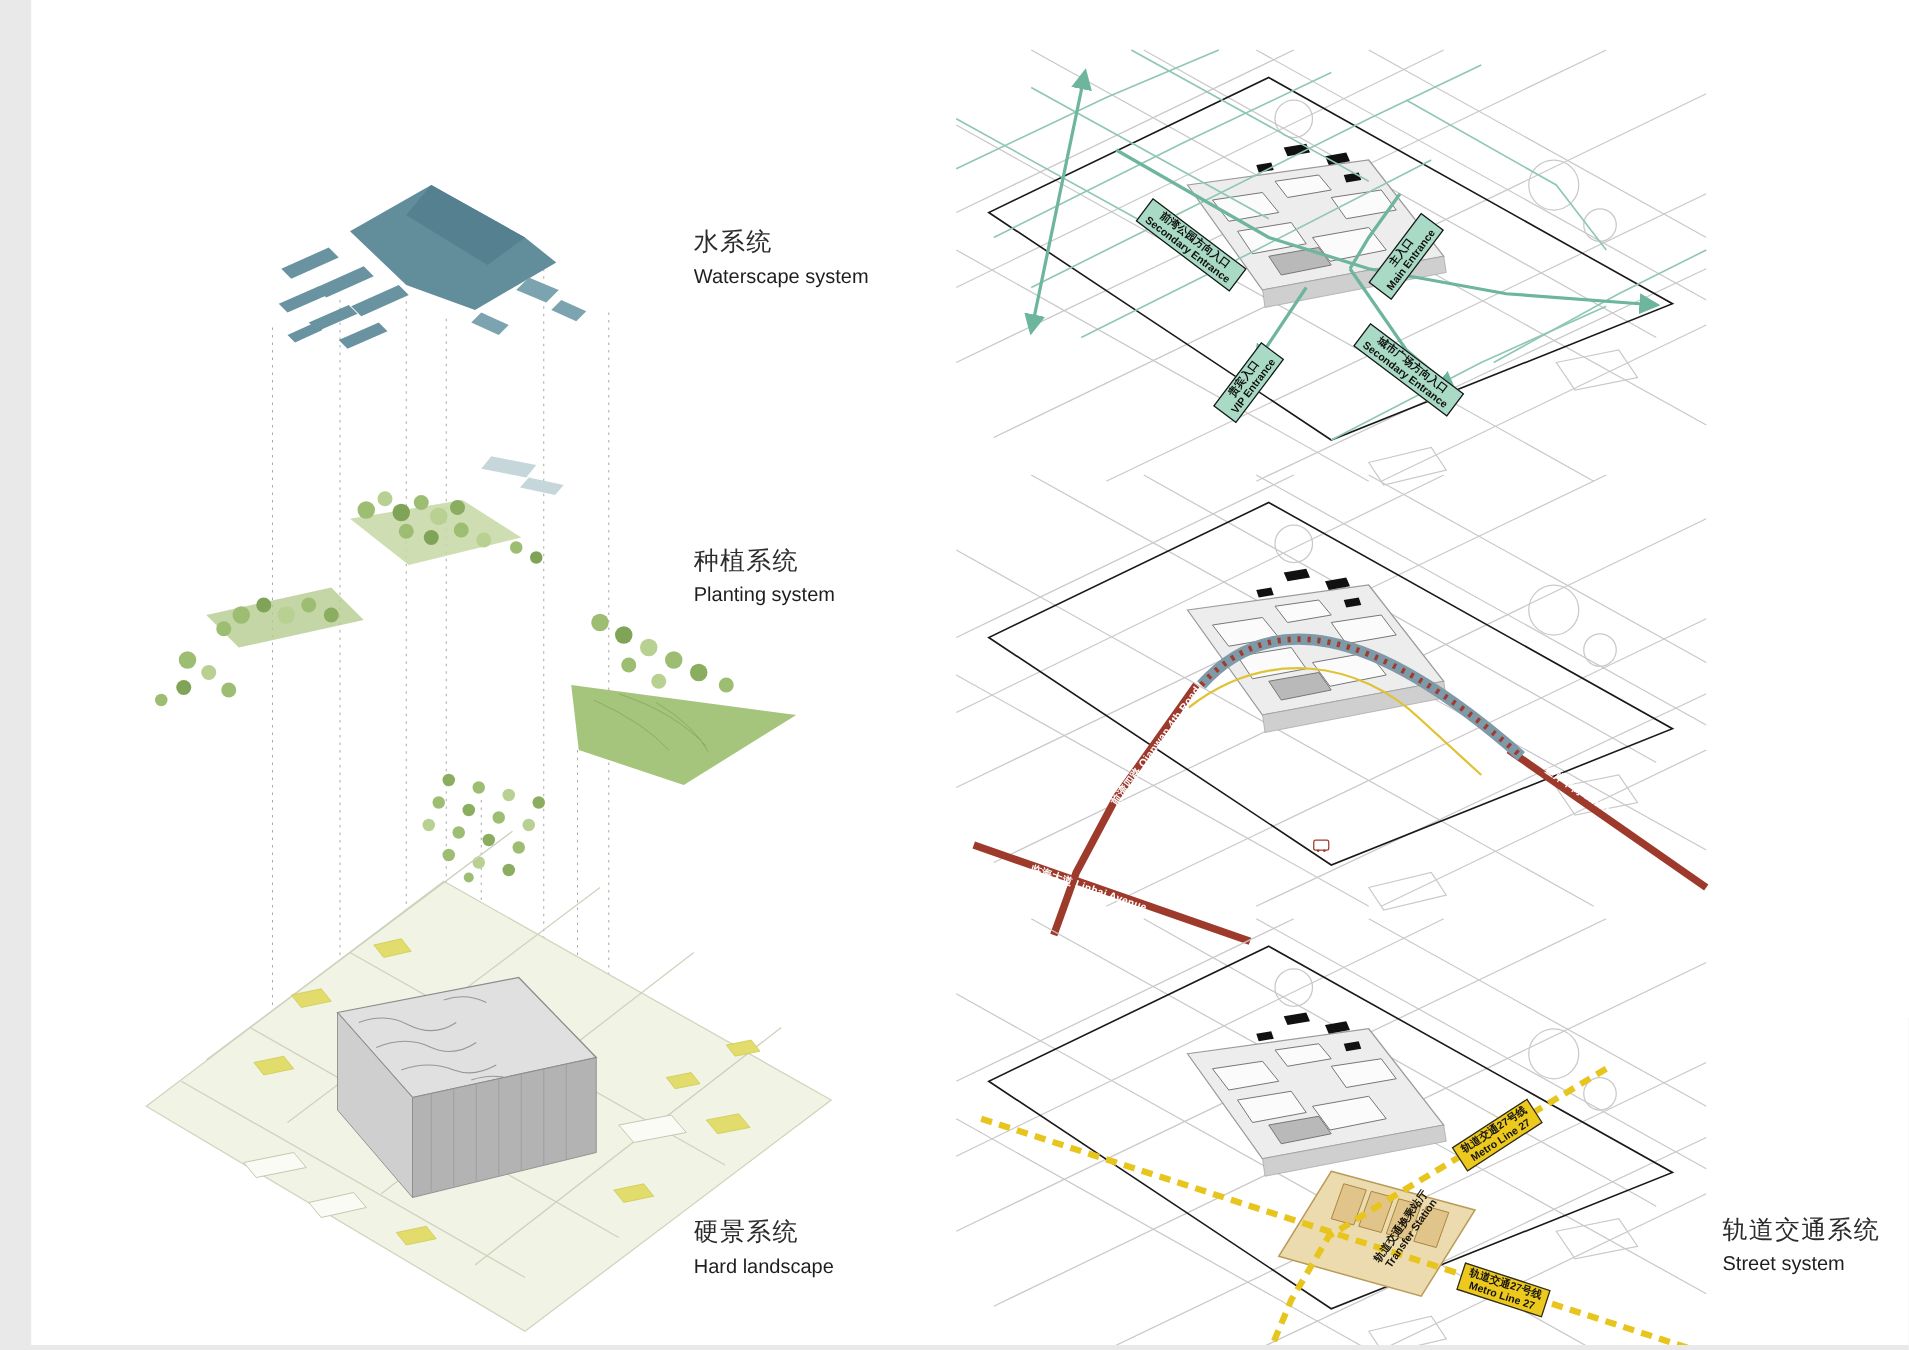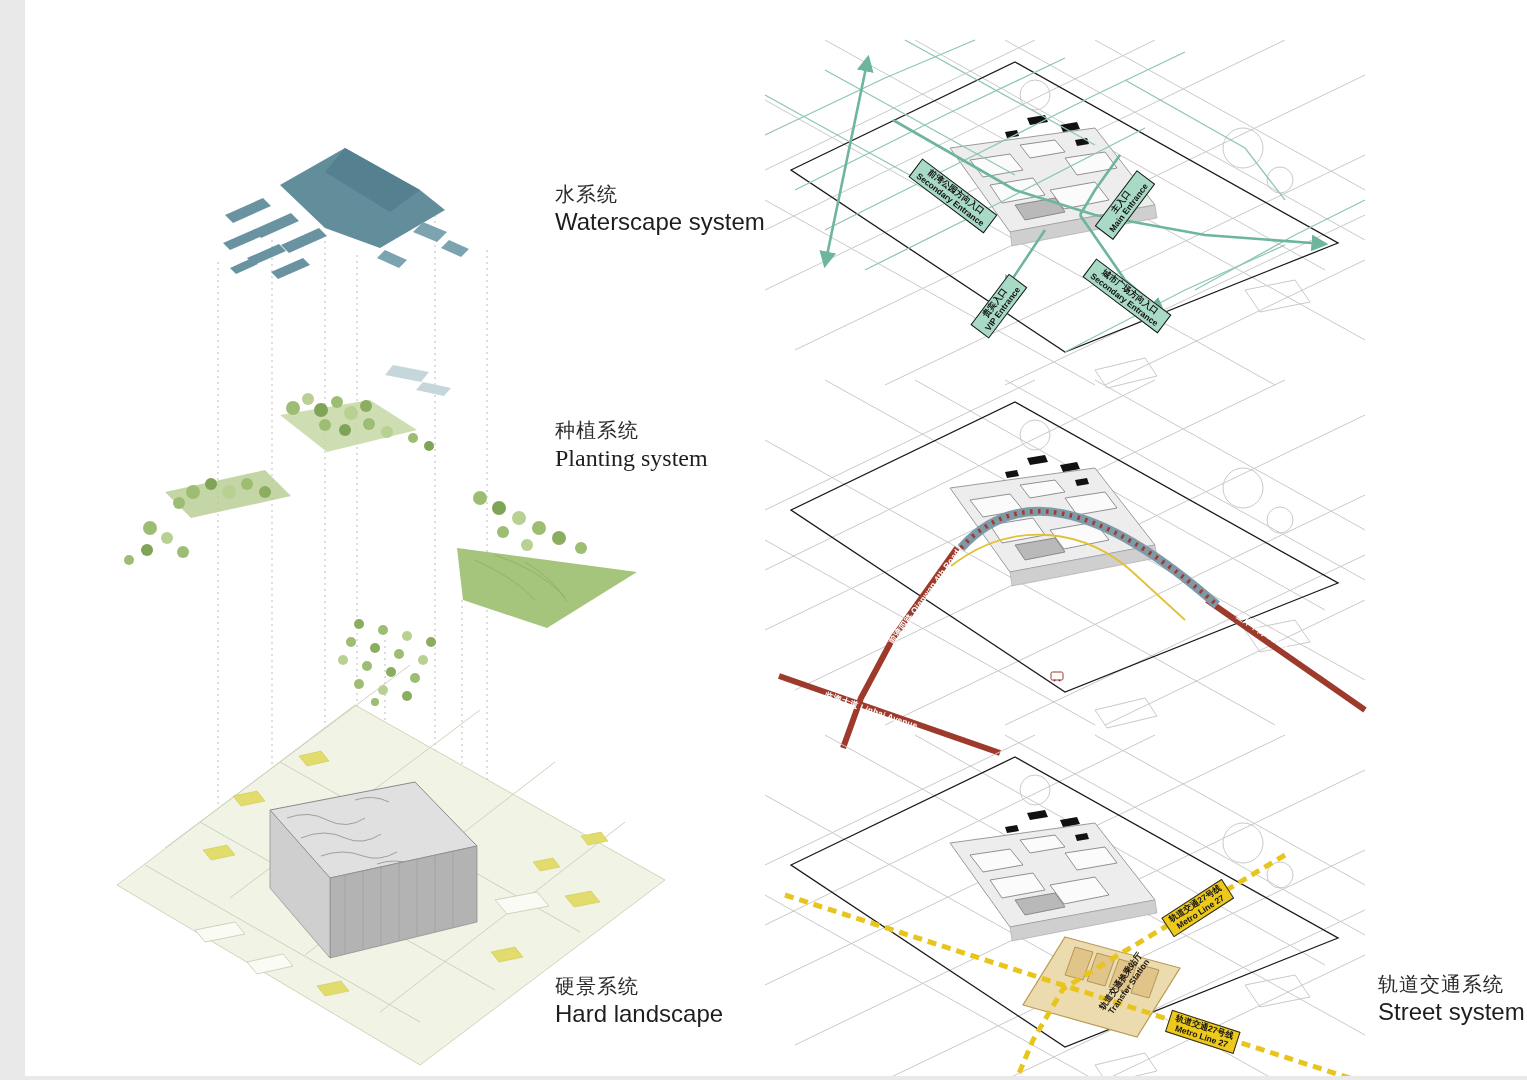--- a/index.html
+++ b/index.html
@@ -4,21 +4,21 @@
 <style>
   html,body{margin:0;padding:0;background:#e9e9e9;}
   .canvas{
     position:relative;width:1527px;height:1076px;background:#ffffff;overflow:hidden;
     font-family:"Liberation Sans","DejaVu Sans",sans-serif;
     margin-left:25px;
   }
   svg{position:absolute;left:0;top:0;}
   .syslabel{position:absolute;color:#2c2c2c;line-height:28px;white-space:nowrap;}
   .syslabel .zh{font-size:20px;letter-spacing:1px;}
-  .syslabel .en{font-size:24px;color:#1e1e1e;}
+  .syslabel .en{font-size:16px;color:#1e1e1e;}
   .tag{
     position:absolute;transform:translate(-50%,-50%) rotate(var(--r,0deg));
     text-align:center;white-space:nowrap;line-height:1.12;
   }
   .entr{background:#a9dac6;border:1px solid #161616;padding:1px 5px;
         font-size:8.5px;font-weight:bold;color:#0e0e0e;}
   .road-tag{color:#ffffff;font-size:8.5px;font-weight:bold;letter-spacing:.2px;}
   .metro-tag{background:#ecc91c;border:1px solid #2a2a2a;padding:1px 5px;
         font-size:8.5px;font-weight:bold;color:#141414;}
   .station-tag{color:#17130a;font-size:8.5px;font-weight:bold;}
@@ -272,21 +272,21 @@
       <polyline points="20,160 600,348"></polyline>
       <polyline points="520,120 350,222 298,254 268,305 250,348"></polyline>
     </g>
   </g>
 </svg>
 
 <div class="syslabel" style="left:530px;top:180px;">
   <div class="zh">水系统</div>
   <div class="en">Waterscape system</div>
 </div>
-<div class="syslabel" style="left:530px;top:416px;font-family:Liberation Serif, serif;">
+<div class="syslabel" style="left:530px;top:435px;">
   <div class="zh">种植系统</div>
   <div class="en">Planting system</div>
 </div>
 <div class="syslabel" style="left:530px;top:972px;">
   <div class="zh">硬景系统</div>
   <div class="en">Hard landscape</div>
 </div>
 <div class="syslabel" style="left:1353px;top:970px;">
   <div class="zh">轨道交通系统</div>
   <div class="en">Street system</div>

